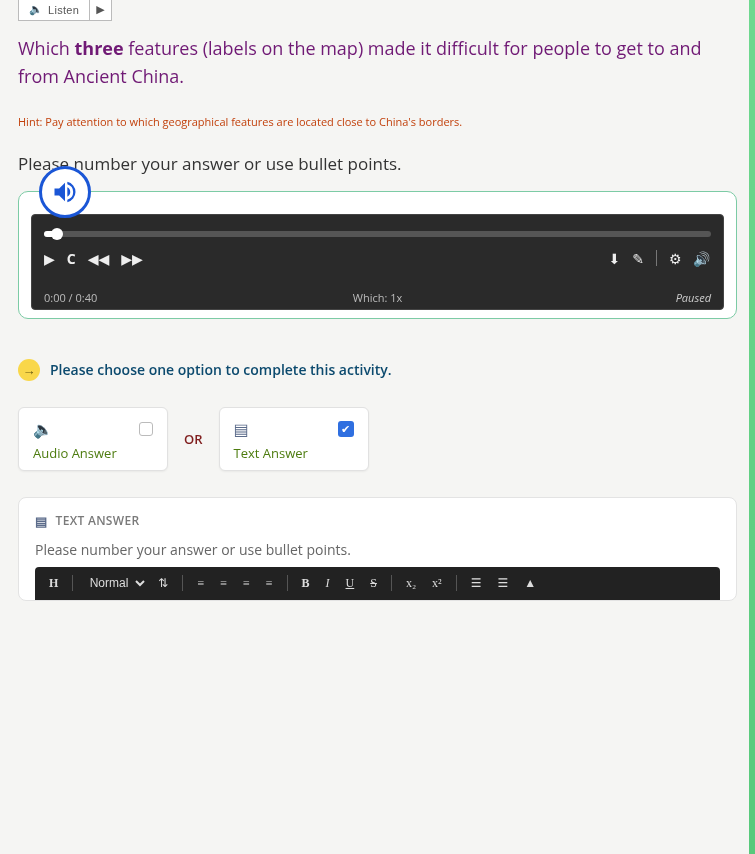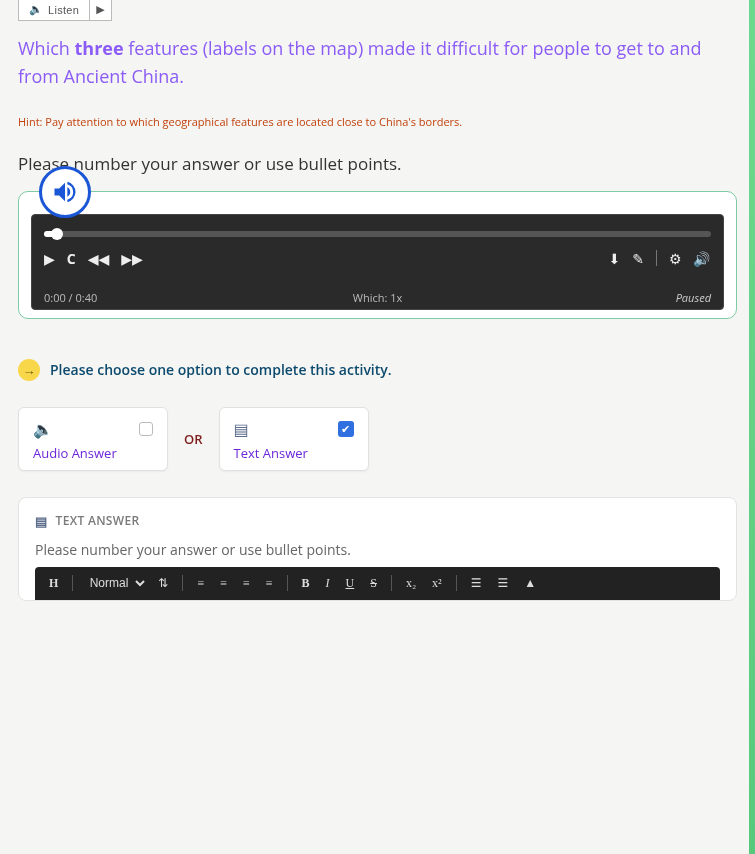--- a/index.html
+++ b/index.html
@@ -10,21 +10,21 @@
     width: 755px;
     padding: 0 18px 0 18px;
   }
   .listen-row { display:flex; gap:0; margin-bottom:14px; margin-top:-2px;}
   .listen-btn {
     border:1px solid #bbb; background:#fff; color:#555;
     font-size:11px; padding:4px 10px; display:flex; align-items:center; gap:5px;
     border-radius:0; letter-spacing:0.3px;
   }
   .listen-btn.arrow{ border-left:none; padding:4px 6px;}
-  .question-text { font-size:18px; line-height:1.55; color:#8b5cf6; margin-bottom:22px;}
+  .question-text { font-size:18px; line-height:1.55; color:#701a75; margin-bottom:22px;}
   .question-text .bold{font-weight:700;}
   .hint-text { font-size:11px; color:#c2410c; line-height:1.55; margin-bottom:22px;}
   .instruction { font-size:17px; color:#333; margin-bottom:16px;}
   .audio-widget {
     border:1px solid #7ccba5; border-radius:10px; padding:22px 12px 8px 12px;
     background:#fff; position:relative; margin-bottom:40px;
   }
   .audio-bubble{
     position:absolute; top:-26px; left:20px; width:52px; height:52px;
     border:3px solid #1a56d6; border-radius:50%; background:#fff;
@@ -57,21 +57,21 @@
   .opt-card{
     background:#fff; border:1px solid #e1e1e1; border-radius:6px;
     padding:10px 14px 8px 14px; min-width:150px; position:relative;
     box-shadow:0 1px 2px rgba(0,0,0,0.05);
   }
   .opt-head{ display:flex; justify-content:space-between; align-items:center; margin-bottom:4px;}
   .opt-icon{ color:#777; font-size:16px;}
   .opt-icon.doc{ color:#5b6b8a;}
   .opt-radio{ width:14px;height:14px;border:1px solid #bbb;border-radius:3px;}
   .opt-check{ width:16px;height:16px;border-radius:3px;background:#2f6fe0;color:#fff;font-size:11px;display:flex;align-items:center;justify-content:center;}
-  .opt-label{ font-size:13px; color:#6d28d9;}
+  .opt-label{ font-size:13px; color:#4d7c0f;}
   .or-text{ font-size:13px; color:#7f1d1d; font-weight:600;}
   .answer-card{
     background:#fff; border:1px solid #e3e3e3; border-radius:8px;
     padding:14px 16px 0 16px;
   }
   .answer-head{ display:flex; align-items:center; gap:8px; color:#7a7a7a; font-size:12px; font-weight:600; letter-spacing:0.3px; margin-bottom:10px;}
   .answer-head .doc-icon{ color:#5b6b8a; font-size:13px;}
   .q-title{ font-size:16px; font-weight:700; color:#333; margin-bottom:6px;}
   .q-sub{ font-size:14px; color:#666; margin-bottom:8px;}
   .editor-toolbar{

